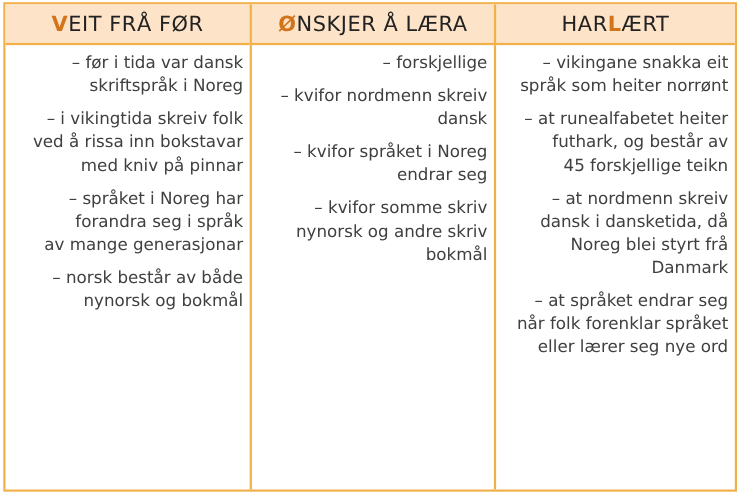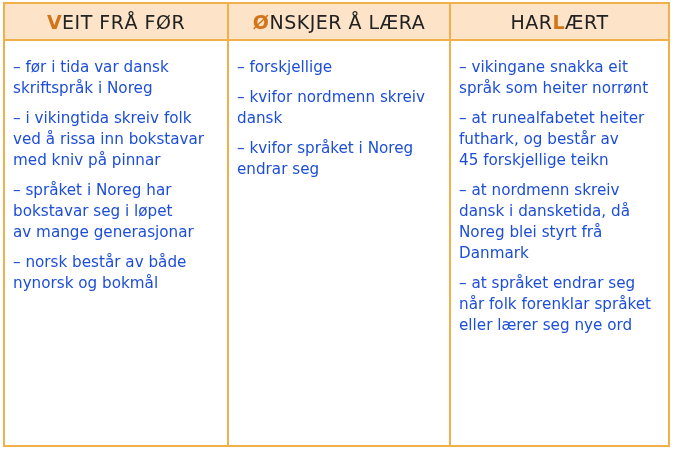--- a/index.html
+++ b/index.html
@@ -1,20 +1,20 @@
 <!DOCTYPE html>
 <html><head>
 <meta charset="utf-8">
 <style>
   html, body { margin:0; padding:0; background:#ffffff; }
   body { width:673px; height:451px; position:relative; overflow:hidden; font-family:"DejaVu Sans", sans-serif; }
   .tbl { position:absolute; left:3px; top:2px; width:667px; height:445px; border:2px solid #f2b04a; box-sizing:border-box; display:grid; grid-template-columns:222px 222px 1fr; grid-template-rows:37px 1fr; background:#fff; }
   .hd { background:#fde3c8; border-bottom:2px solid #f2b04a; display:flex; align-items:center; justify-content:center; font-size:19px; color:#222; letter-spacing:0.5px; }
   .hd .acc { color:#d2741a; font-weight:bold; }
-  .col { padding:16px 6px 0 8px; font-size:15.2px; line-height:21px; color:#1d4ed8; }
+  .col { padding:6px 6px 0 8px; font-size:15.2px; line-height:21px; color:#404040;text-align:right; }
   .bl { border-left:2px solid #f2b04a; }
   .item { margin-bottom:9px; white-space:pre-line; }
 </style>
 </head>
 <body>
 
 <div class="tbl">
   <div class="hd">
       <span class="acc">V</span>
       <span>EIT FRÅ FØR</span>
@@ -29,31 +29,34 @@
       <span>ÆRT</span>
     </div>
 
   <div class="col">
     <div class="item">– før i tida var dansk
 skriftspråk i Noreg</div>
     <div class="item">– i vikingtida skreiv folk
 ved å rissa inn bokstavar
 med kniv på pinnar</div>
     <div class="item">– språket i Noreg har
-bokstavar seg i løpet
+forandra seg i språk
 av mange generasjonar</div>
     <div class="item">– norsk består av både
 nynorsk og bokmål</div>
   </div>
   <div class="col bl">
     <div class="item">– forskjellige</div>
     <div class="item">– kvifor nordmenn skreiv
 dansk</div>
     <div class="item">– kvifor språket i Noreg
 endrar seg</div>
+    <div class="item">– kvifor somme skriv
+nynorsk og andre skriv
+bokmål</div>
   </div>
   <div class="col bl">
     <div class="item">– vikingane snakka eit
 språk som heiter norrønt</div>
     <div class="item">– at runealfabetet heiter
 futhark, og består av
 45 forskjellige teikn</div>
     <div class="item">– at nordmenn skreiv
 dansk i dansketida, då
 Noreg blei styrt frå

